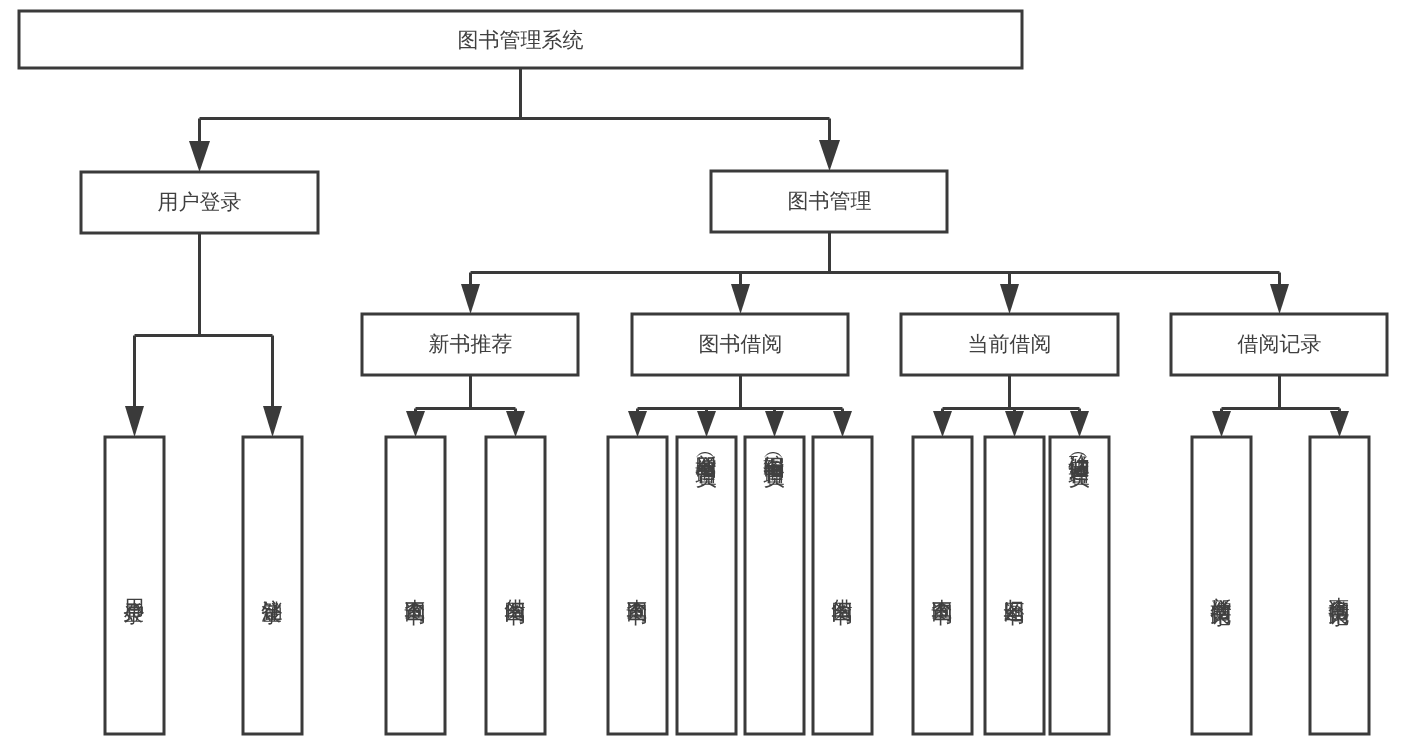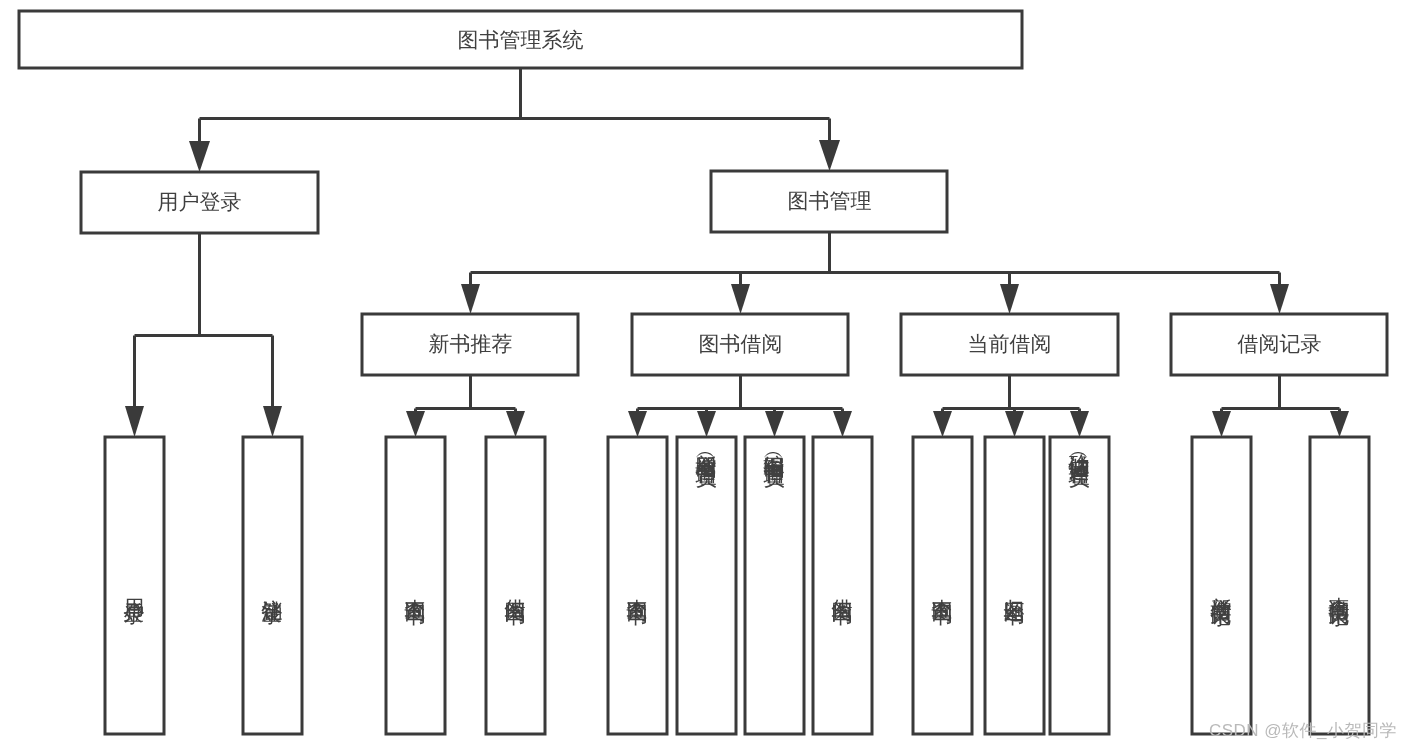--- a/index.html
+++ b/index.html
@@ -220,15 +220,14 @@
   <div class="vlabel-wrap" style="left:1050px; top:437px; width:59px; height:297px; align-items:flex-start;">
     <span class="vlabel">确认归还（管理员）</span>
   </div>
   <div class="vlabel-wrap" style="left:1192px; top:437px; width:59px; height:297px;">
     <span class="vlabel">新增借阅记录</span>
   </div>
   <div class="vlabel-wrap" style="left:1310px; top:437px; width:59px; height:297px;">
     <span class="vlabel">查询借阅记录</span>
   </div>
 
-  <div class="watermark">CSDN @软件_小贺同学</div>
 
 </div>
 
 </body></html>

